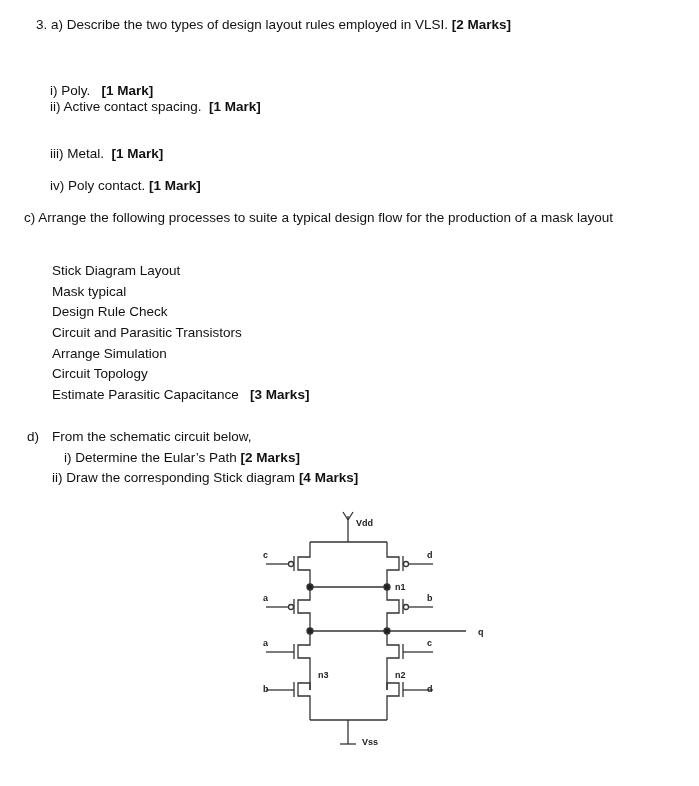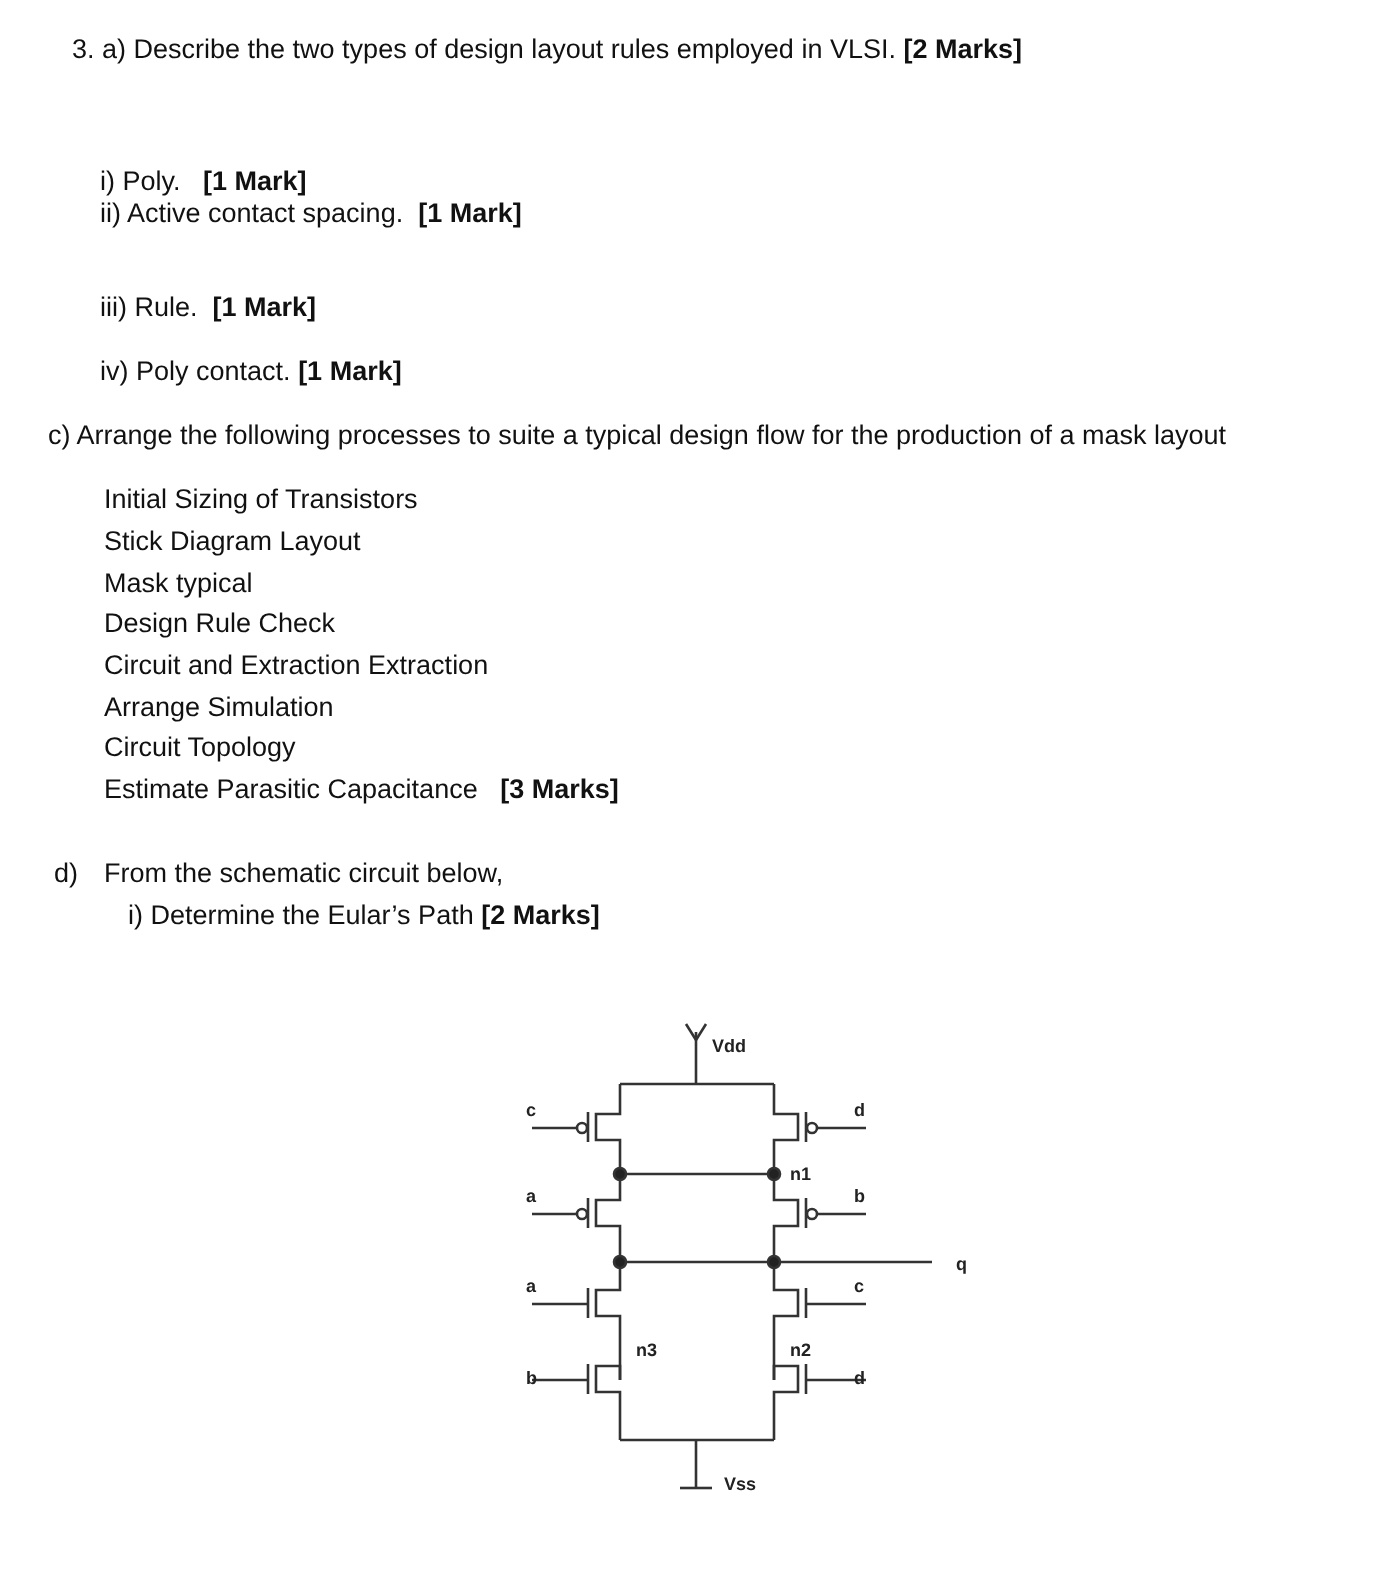--- a/index.html
+++ b/index.html
@@ -8,36 +8,36 @@
   .b { font-weight:bold; }
   svg text { font-family:"Liberation Sans", sans-serif; font-weight:bold; font-size:9px; fill:#222; }
 </style>
 </head>
 <body>
 
 <div id="page">
   <div class="line" style="left:36px;top:17px"><span>3.  a)  Describe the two types of design layout rules employed in VLSI.</span> <span class="b">[2 Marks]</span></div>
   <div class="line" style="left:50px;top:83px"><span>i) Poly.</span>&nbsp;&nbsp; <span class="b">[1 Mark]</span></div>
   <div class="line" style="left:50px;top:99px"><span>ii) Active contact spacing.</span>&nbsp; <span class="b">[1 Mark]</span></div>
-  <div class="line" style="left:50px;top:146px"><span>iii) Rule.</span>&nbsp; <span class="b">[1 Mark]</span></div>
+  <div class="line" style="left:50px;top:146px"><span>iii) Metal.</span>&nbsp; <span class="b">[1 Mark]</span></div>
   <div class="line" style="left:50px;top:178px"><span>iv) Poly contact.</span> <span class="b">[1 Mark]</span></div>
 
   <div class="line" style="left:24px;top:210px">c) Arrange the following processes to suite a typical design flow for the production of a mask layout</div>
-  <div class="line" style="left:52px;top:242px">Initial Sizing of Transistors</div>
   <div class="line" style="left:52px;top:263px">Stick Diagram Layout</div>
   <div class="line" style="left:52px;top:284px">Mask typical</div>
   <div class="line" style="left:52px;top:304px">Design Rule Check</div>
-  <div class="line" style="left:52px;top:325px">Circuit and Extraction Extraction</div>
+  <div class="line" style="left:52px;top:325px">Circuit and Parasitic Transistors</div>
   <div class="line" style="left:52px;top:346px">Arrange Simulation</div>
   <div class="line" style="left:52px;top:366px">Circuit Topology</div>
   <div class="line" style="left:52px;top:387px"><span>Estimate Parasitic Capacitance</span>&nbsp;&nbsp; <span class="b">[3 Marks]</span></div>
 
   <div class="line" style="left:27px;top:429px">d)</div>
   <div class="line" style="left:52px;top:429px">From the schematic circuit below,</div>
   <div class="line" style="left:64px;top:450px"><span>i)  Determine the Eular’s Path</span> <span class="b">[2 Marks]</span></div>
+  <div class="line" style="left:52px;top:470px"><span>ii) Draw the corresponding  Stick diagram</span> <span class="b">[4 Marks]</span></div>
 
   <svg style="position:absolute;left:240px;top:500px" width="260" height="260" viewBox="0 0 260 260" stroke="#333" stroke-width="1.3" fill="none">
 
     <g>
       <line x1="108" y1="16" x2="108" y2="42"></line>
         <line x1="103" y1="12" x2="108" y2="20"></line>
         <line x1="113" y1="12" x2="108" y2="20"></line>
     </g>
     <text x="116" y="26" stroke="none">Vdd</text>
     <line x1="70" y1="42" x2="147" y2="42"></line>

